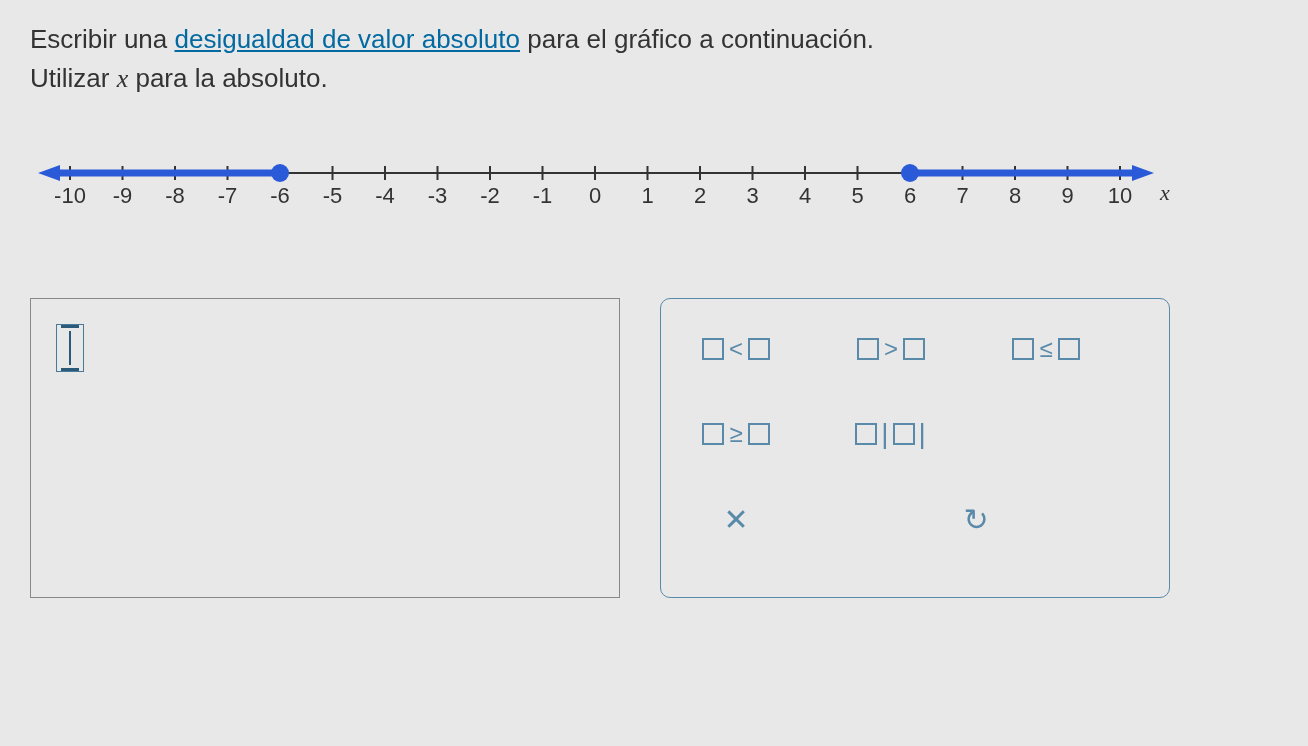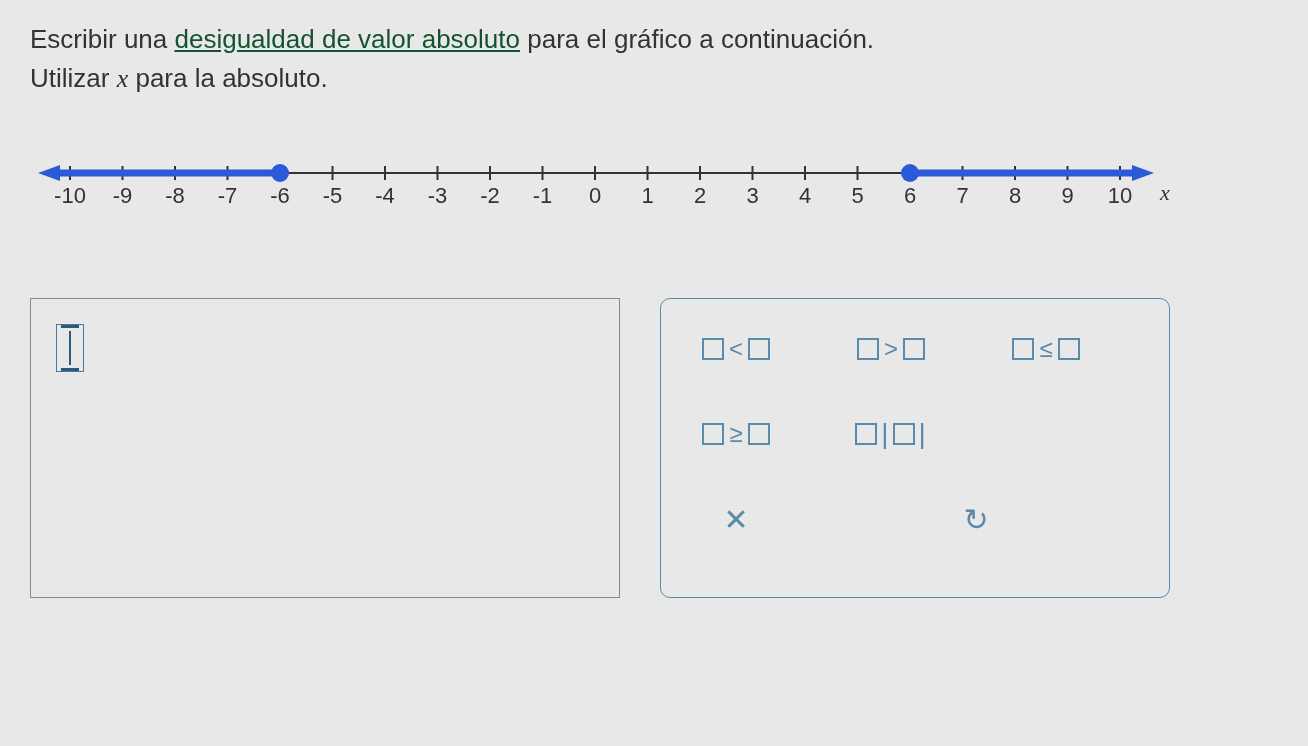--- a/index.html
+++ b/index.html
@@ -15,21 +15,21 @@
       padding: 20px 30px;
       position: relative;
     }
     .problem-text {
       font-size: 26px;
       color: #333;
       line-height: 1.5;
       margin-bottom: 50px;
     }
     .link-text {
-      color: #14532d;
+      color: #0369a1;
       text-decoration: underline;
     }
     .italic-var {
       font-style: italic;
       font-family: 'Times New Roman', serif;
     }
     .number-line-container {
       position: relative;
       width: 1150px;
       height: 70px;

